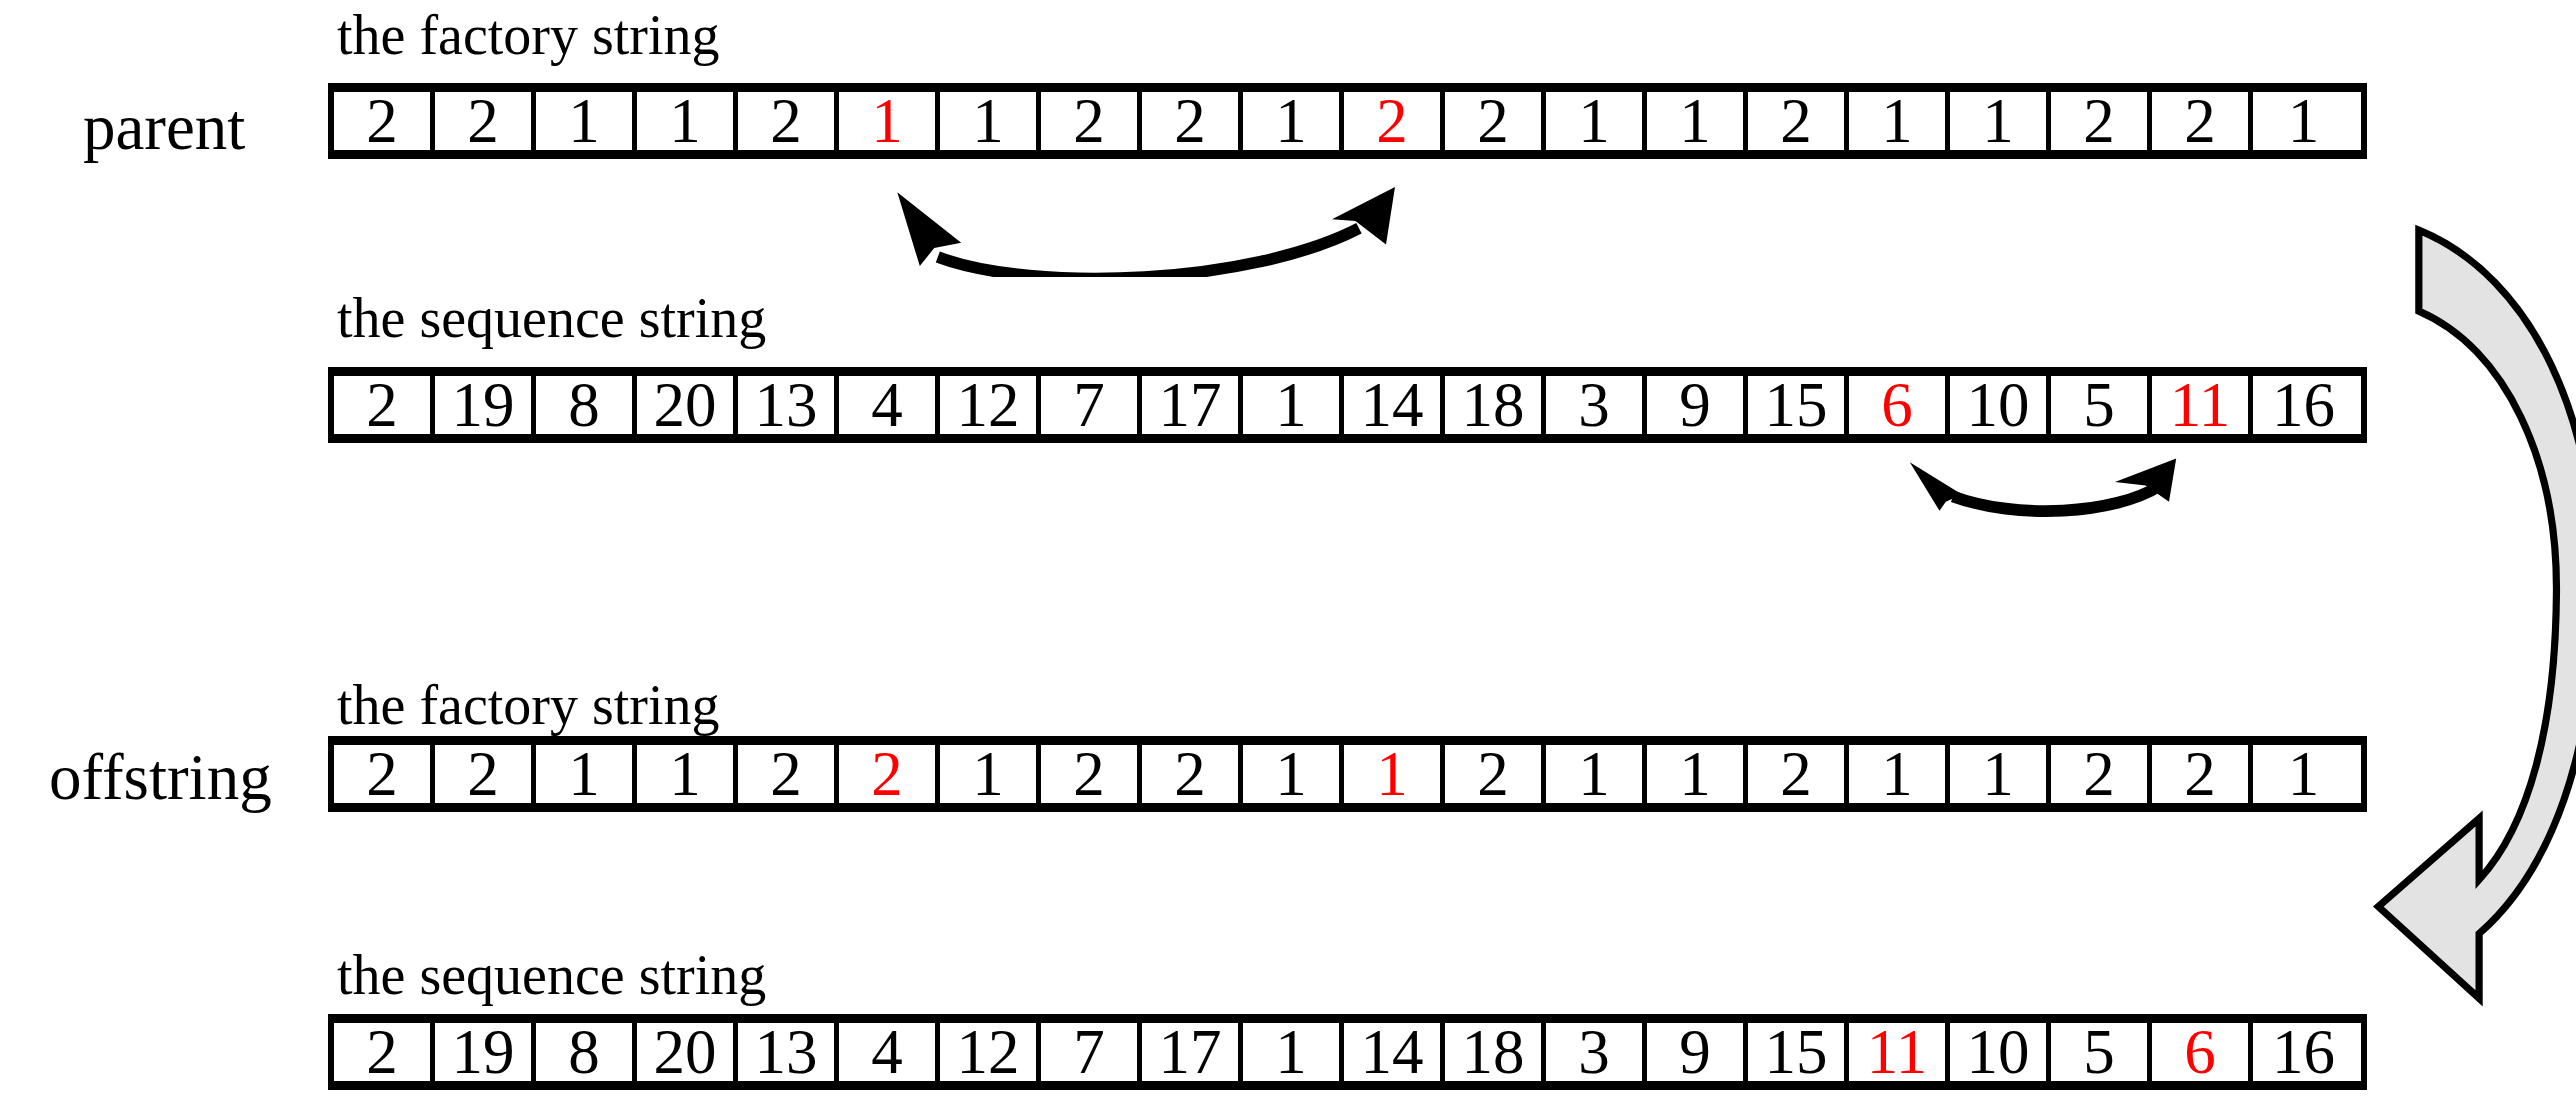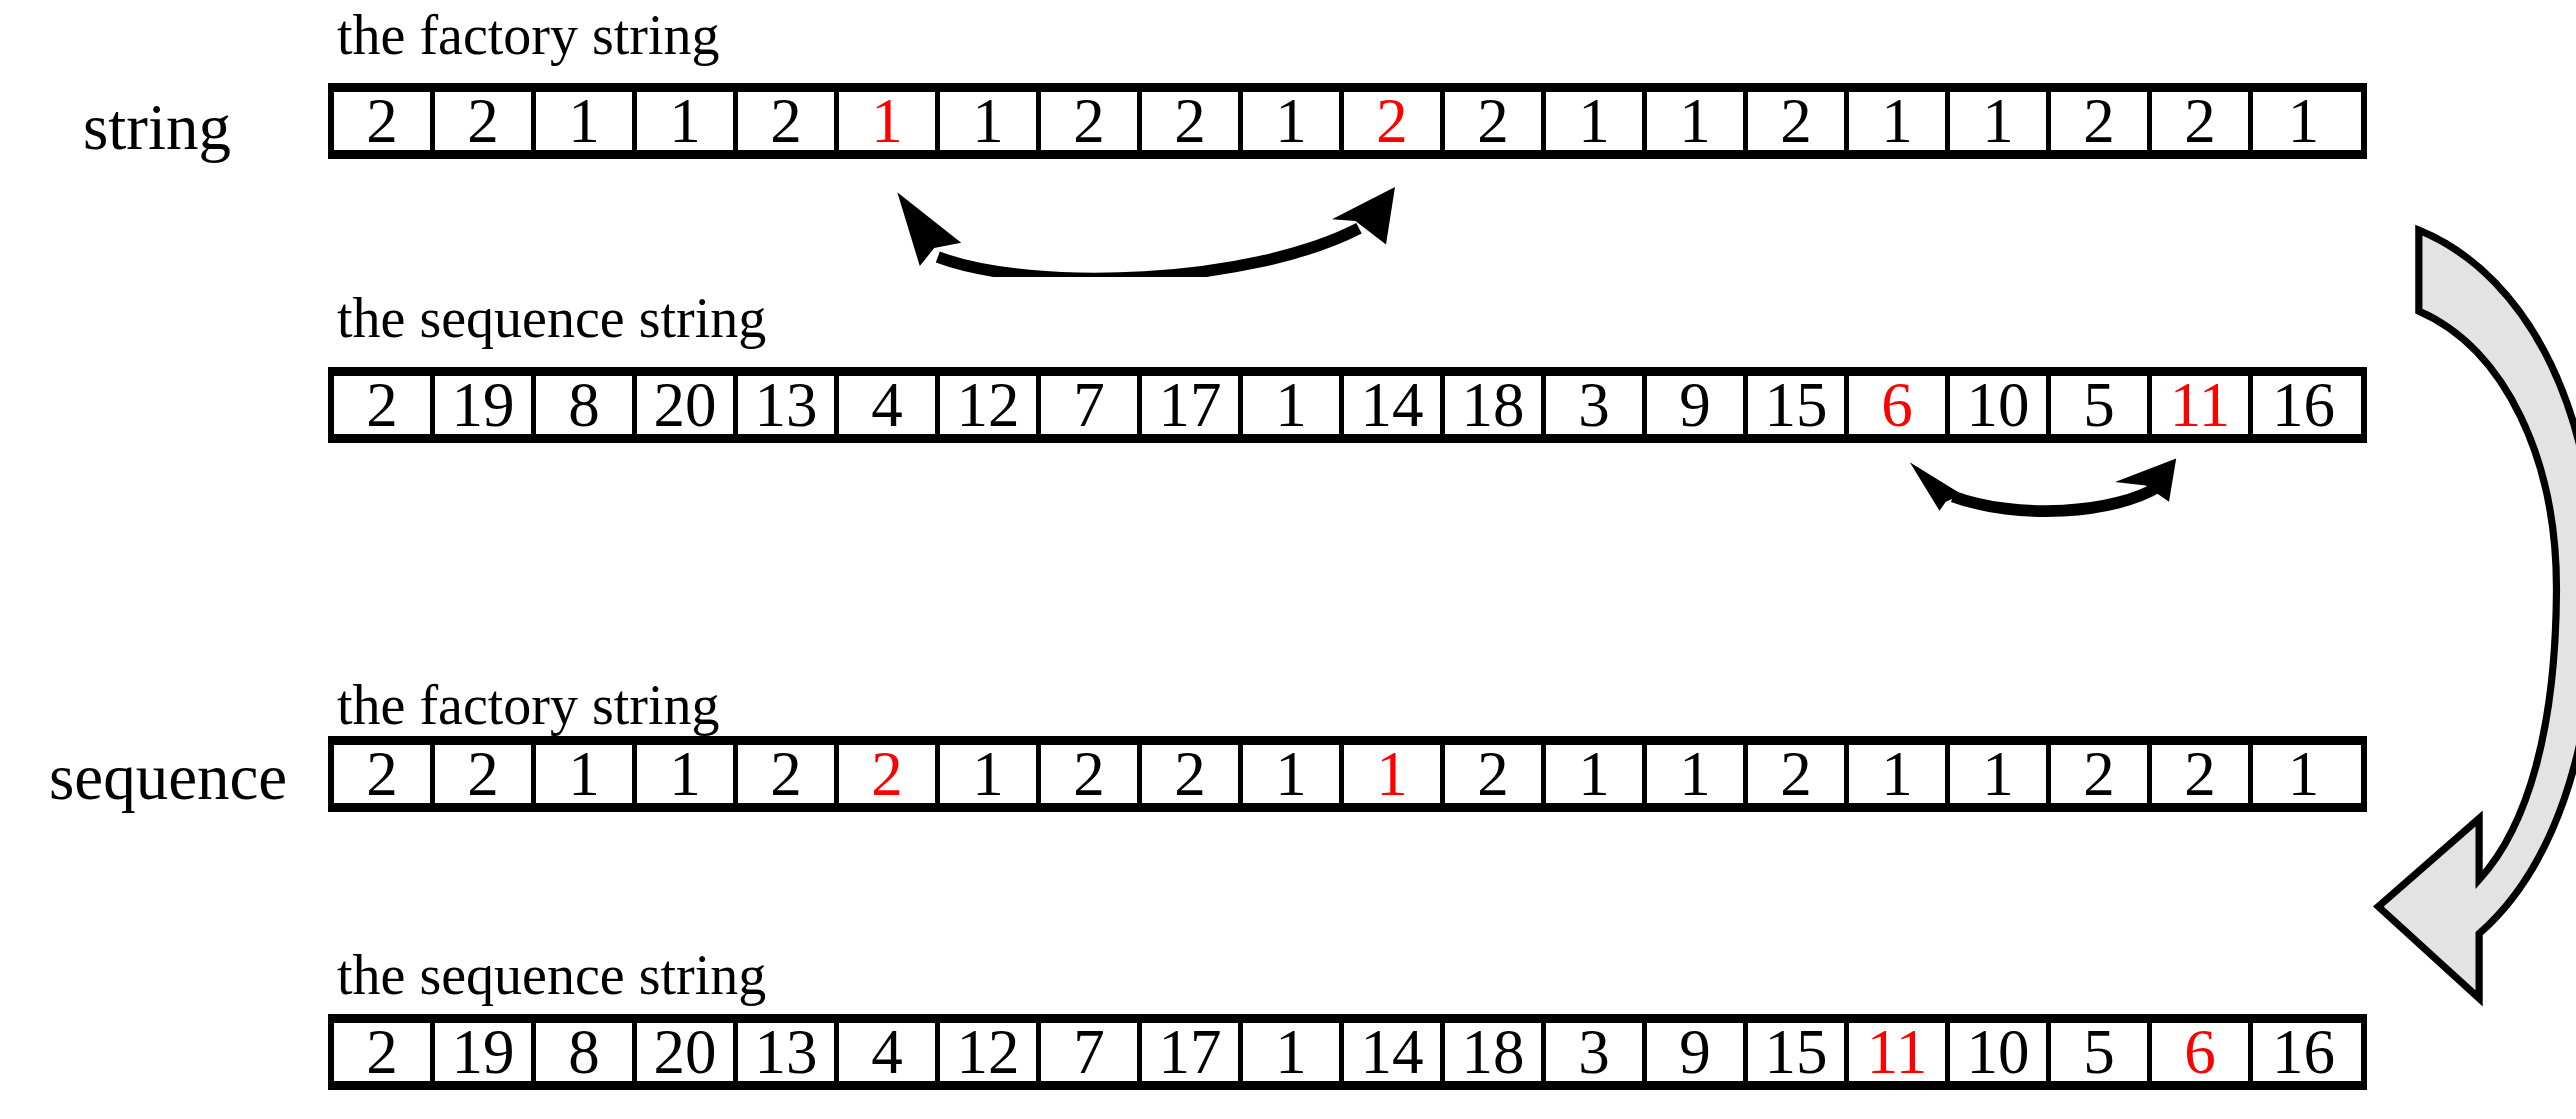--- a/index.html
+++ b/index.html
@@ -60,21 +60,21 @@
   
   .bigarrow{position:absolute;}
 </style>
 </head>
 <body>
 
 <div class="stage">
 
   <div class="caption" style="left:297px; top:7.2px;">the factory string</div>
 
-  <div class="rowlabel" style="left:43px; top:95px;">string</div>
+  <div class="rowlabel" style="left:43px; top:95px;">parent</div>
 
   <div class="strip" id="strip0" style="left:288px; top:83px; width:2039px; height:76px;">
       <div class="cell" style="width: 101px; height: 100%;">2</div>
       <div class="cell" style="width: 101px; height: 100%;">2</div>
       <div class="cell" style="width: 101px; height: 100%;">1</div>
       <div class="cell" style="width: 101px; height: 100%;">1</div>
       <div class="cell" style="width: 101px; height: 100%;">2</div>
       <div class="cell hl" style="width: 101px; height: 100%;">1</div>
       <div class="cell" style="width: 101px; height: 100%;">1</div>
       <div class="cell" style="width: 101px; height: 100%;">2</div>
@@ -130,21 +130,21 @@
   <div class="swaparrow" style="left:1850px; top:455px; width:378px; height:99px;">
     <svg width="378" height="99" viewBox="0 0 420 110">
       <path d="M 70 46 C 140 72 250 66 300 34" stroke="#000" stroke-width="13" fill="none" stroke-linecap="butt"></path>
       <polygon points="22,8 80,44 62,52 55,62" fill="#000"></polygon>
       <polygon points="318,4 310,52 284,34 250,30" fill="#000"></polygon>
     </svg>
   </div>
 
   <div class="caption" style="left:297px; top:677px;">the factory string</div>
 
-  <div class="rowlabel" style="left:9px; top:745px;">sequence</div>
+  <div class="rowlabel" style="left:9px; top:745px;">offstring</div>
 
   <div class="strip" id="strip2" style="left:288px; top:736px; width:2039px; height:76px;">
       <div class="cell" style="width: 101px; height: 100%;">2</div>
       <div class="cell" style="width: 101px; height: 100%;">2</div>
       <div class="cell" style="width: 101px; height: 100%;">1</div>
       <div class="cell" style="width: 101px; height: 100%;">1</div>
       <div class="cell" style="width: 101px; height: 100%;">2</div>
       <div class="cell hl" style="width: 101px; height: 100%;">2</div>
       <div class="cell" style="width: 101px; height: 100%;">1</div>
       <div class="cell" style="width: 101px; height: 100%;">2</div>

